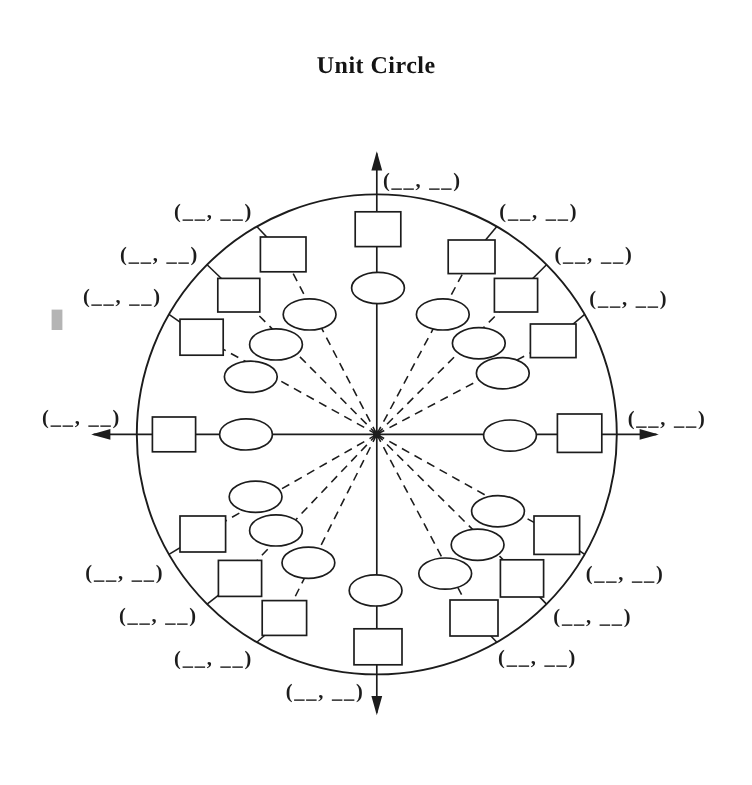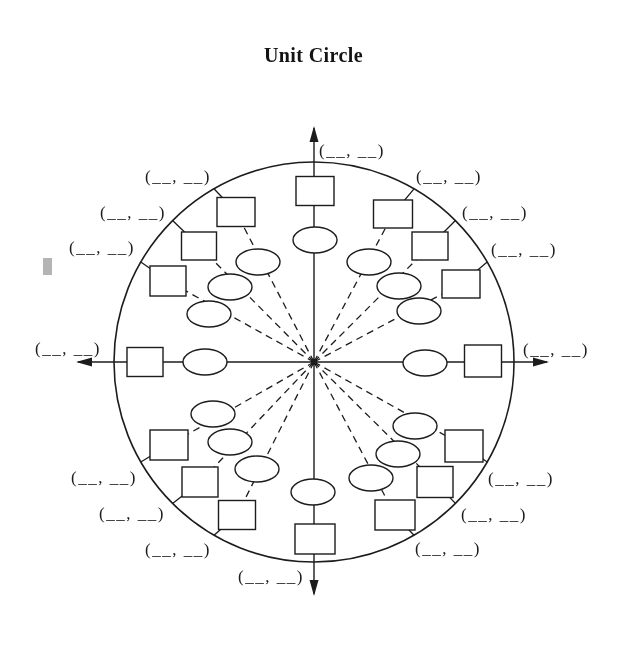--- a/index.html
+++ b/index.html
@@ -2,21 +2,21 @@
 <html><head>
 <meta charset="utf-8">
 <style>
   html,body{margin:0;padding:0;background:#ffffff;}
   .page{position:relative;width:627px;height:654px;background:#ffffff;overflow:hidden;
         font-family:"Liberation Serif","DejaVu Serif",serif;}
   .title{position:absolute;top:44px;left:0;width:627px;margin:0;text-align:center;
          font-size:20px;font-weight:bold;color:#141414;letter-spacing:0.4px;
          font-family:"Liberation Serif","DejaVu Serif",serif;}
   .diagram-svg{position:absolute;left:0;top:0;}
-  .blank{position:absolute;transform:translate(-50%,-50%);font-size:17px;font-weight:normal;
+  .blank{position:absolute;transform:translate(-50%,-50%);font-size:17px;font-weight:bold;
          color:#1c1c1c;letter-spacing:1.5px;white-space:pre;line-height:1;text-align:right;}
   .artifact{position:absolute;}
 </style>
 </head>
 <body>
 
 <div class="page">
   <h1 class="title">Unit Circle</h1>
   <svg id="diagram" class="diagram-svg" width="627" height="654" viewBox="0 0 627 654">
       <circle cx="314" cy="362" r="200" fill="none" stroke="#1c1c1c" stroke-width="1.6"></circle>

